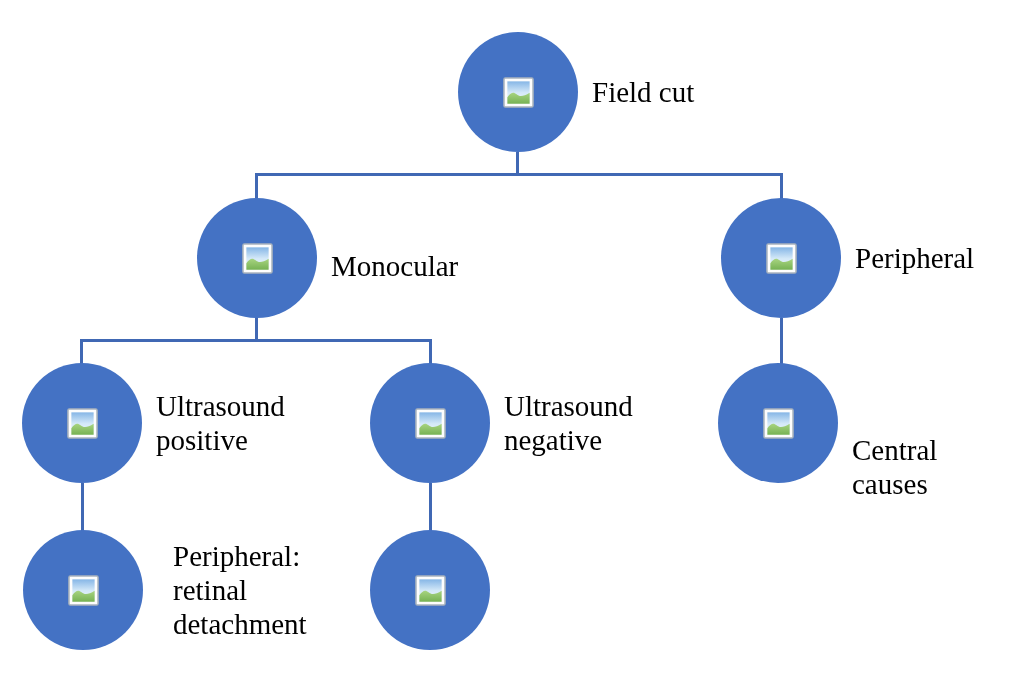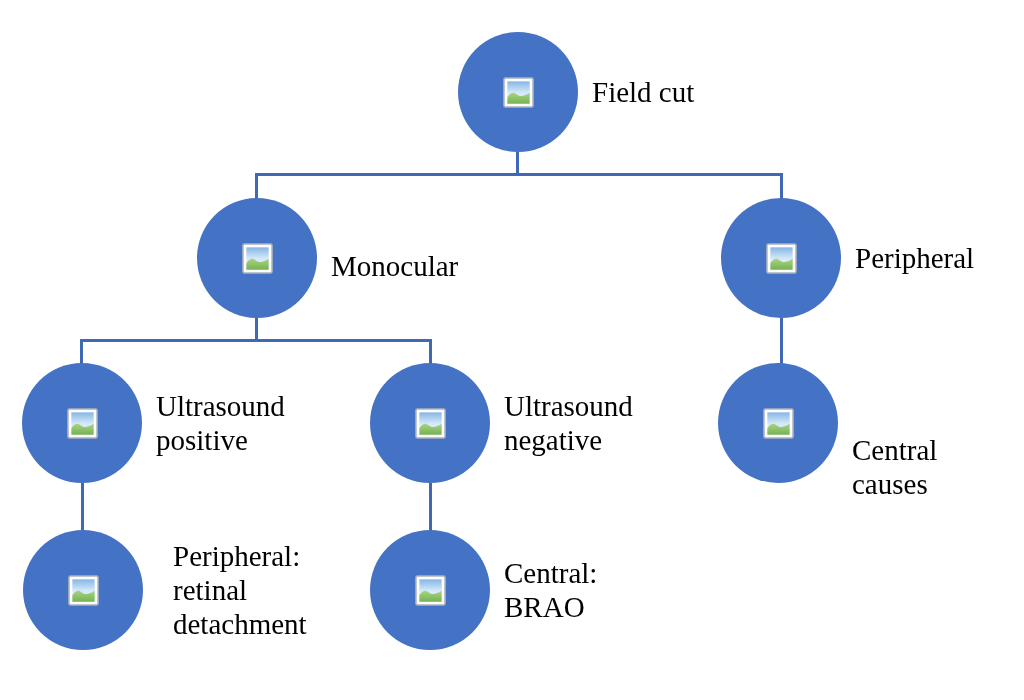--- a/index.html
+++ b/index.html
@@ -185,16 +185,14 @@
 
   <div class="circle c-brao">
     <span class="icon">
       <svg viewBox="0 0 32 32" width="31" height="31">
         <rect x="1" y="1" width="30" height="30" rx="1.5" fill="#fdfdfd" stroke="#a9b3bd" stroke-width="1.6"></rect>
         <rect x="4.5" y="4.5" width="23" height="23" fill="url(#g-sky)"></rect>
         <path d="M4.5 21 C8 15.5 11 15 14 17.8 C17.5 21 21.5 19.8 27.5 16.2 L27.5 27.5 L4.5 27.5 Z" fill="url(#g-grass)"></path>
       </svg>
     </span>
   </div>
-  <div class="label l-brao">Central:
-BRAO</div>
 
 </div>
 
 </body></html>

